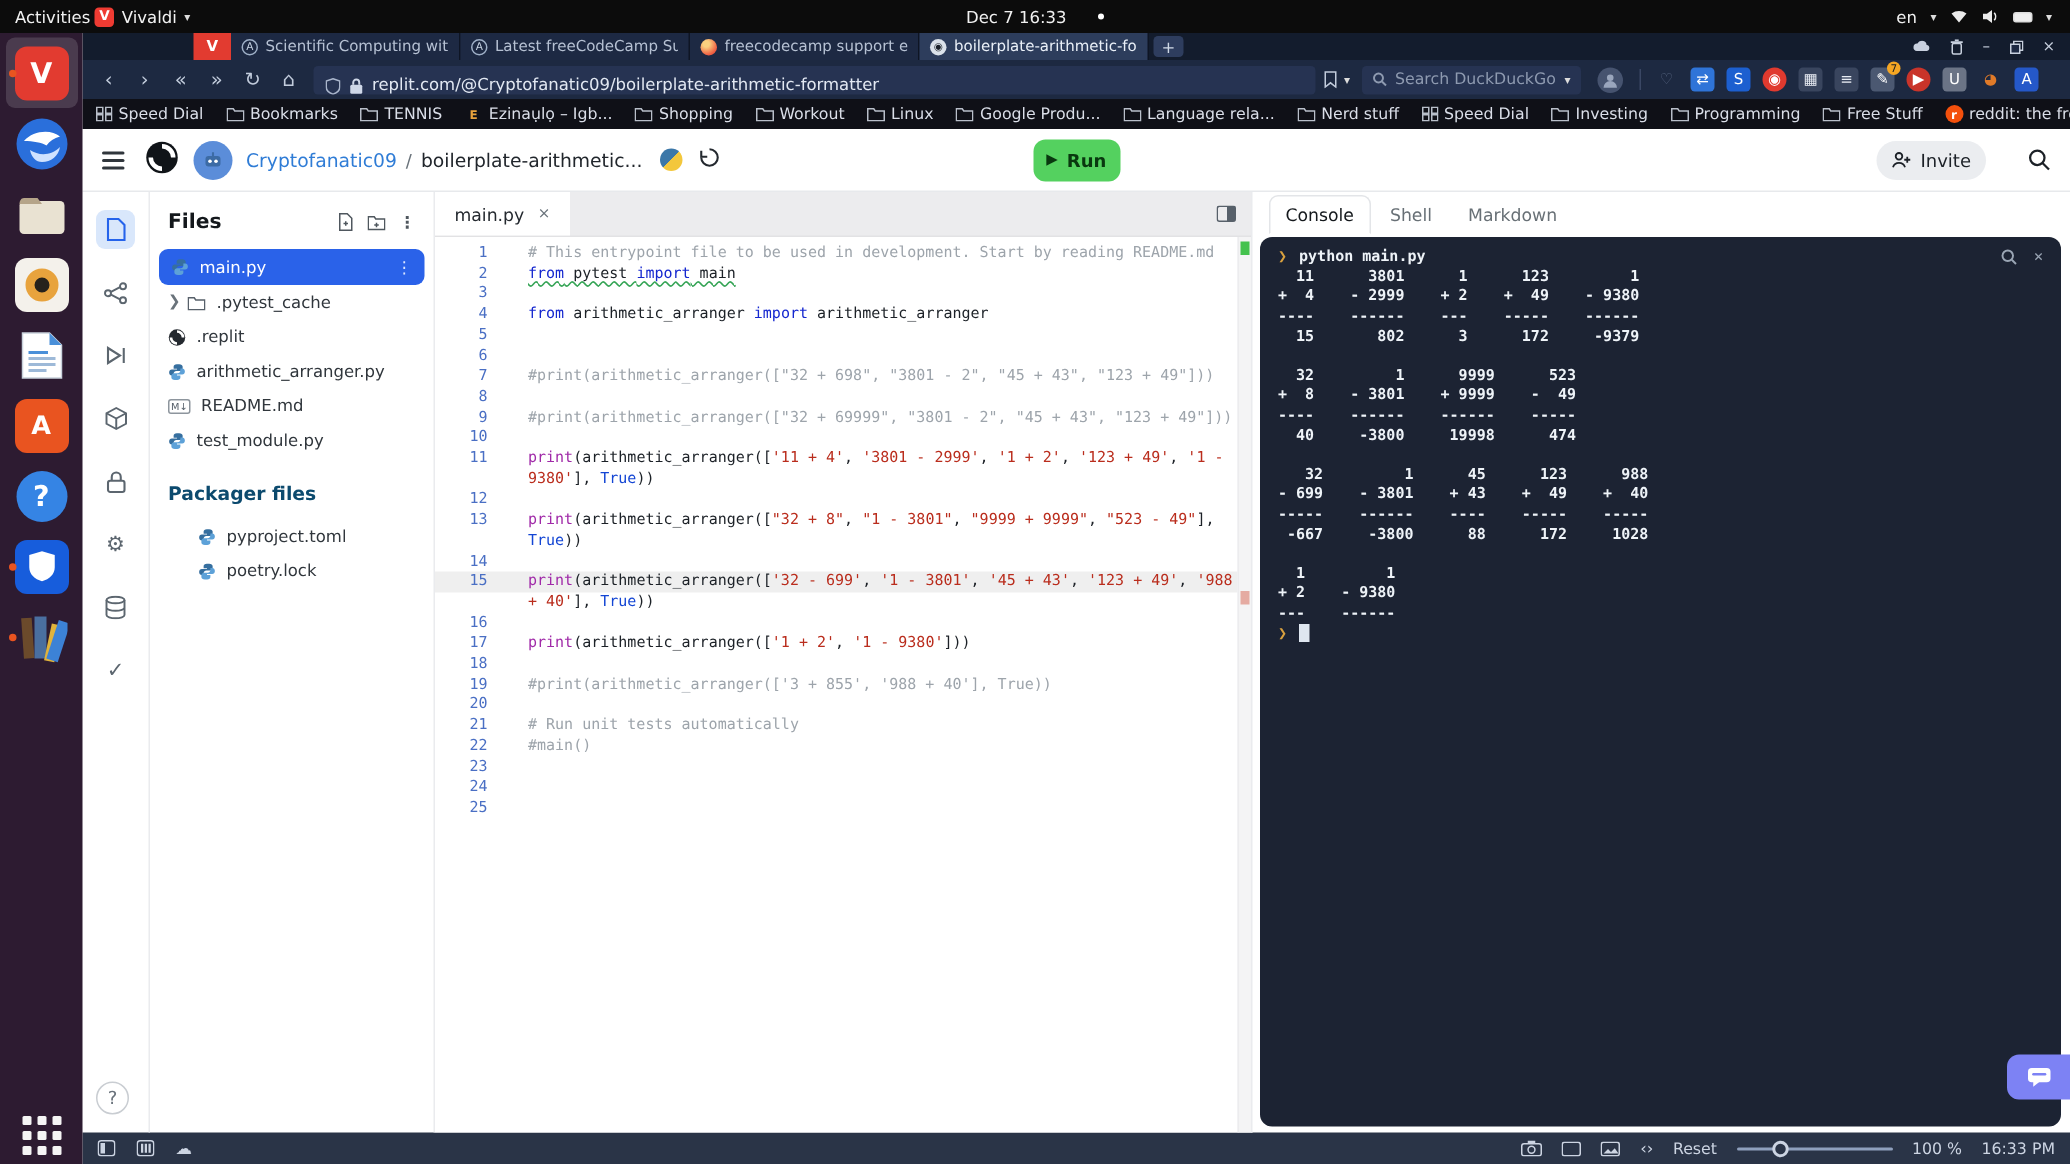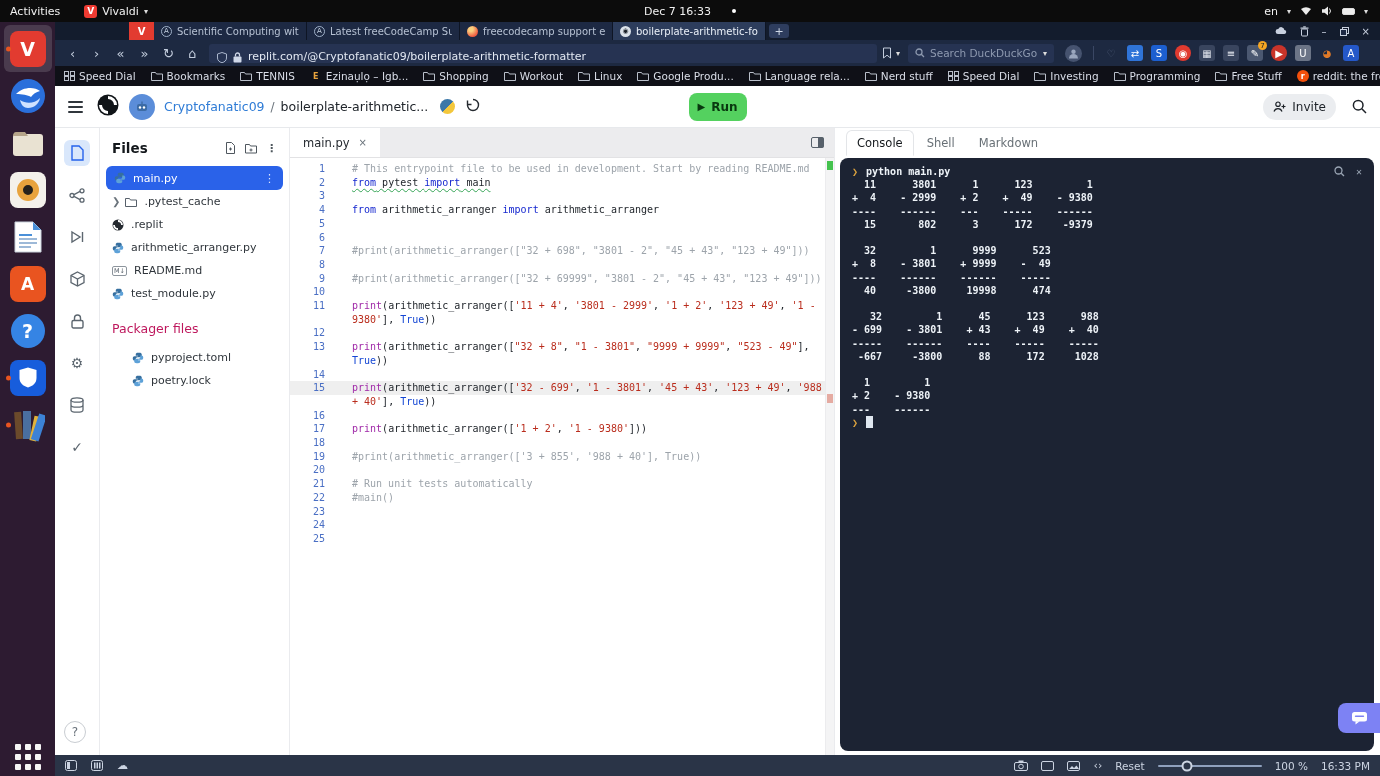--- a/index.html
+++ b/index.html
@@ -1,20 +1,20 @@
 <!DOCTYPE html>
 <html><head>
 <meta charset="utf-8">
 <style>
 *{margin:0;padding:0;box-sizing:border-box}
 html,body{width:1380px;height:776px;overflow:hidden}
 #root{position:relative;width:1380px;height:776px;background:#fff;font-family:"DejaVu Sans",sans-serif;overflow:hidden}
 
 .gnome-bar{position:absolute;top:0;left:0;right:0;height:22px;background:#0c0c0c;color:#f1f1f1;display:flex;align-items:center;font-size:11px;z-index:50}
-.gb-left{display:flex;gap:24px;padding-left:10px}
+.gb-left{display:flex;gap:3px;padding-left:10px}
 .vchip{display:flex;align-items:center;gap:5px}
 .vchip-ic{width:13px;height:13px;background:#ef3b32;border-radius:3px;color:#fff;font-size:9px;font-weight:bold;display:flex;align-items:center;justify-content:center}
 .gb-clock{position:absolute;left:50%;transform:translateX(-50%);display:flex;align-items:center;gap:21px}
 .gb-dot{width:4px;height:4px;border-radius:50%;background:#fff}
 .gb-right{margin-left:auto;display:flex;align-items:center;gap:9px;padding-right:12px}
 .caret{font-size:8px;color:#ddd}
 .batt{width:13px;height:7px;border:1px solid #ddd;border-radius:2px;background:#eee}
 
 .dock{position:absolute;top:22px;left:0;width:55px;bottom:0;background:#2d1b31;display:flex;flex-direction:column;align-items:center;padding-top:3px;z-index:40}
 .dock-item{width:48px;height:47px;display:flex;align-items:center;justify-content:center;position:relative;border-radius:6px}
@@ -53,35 +53,35 @@
 .rheader{height:41px;display:flex;align-items:center;padding:0 13px;position:relative;flex:0 0 41px}
 .hamb i{display:block;width:15px;height:2px;background:#30363c;margin:3px 0;border-radius:1px}
 .rlogo{margin:0 10px 0 14px}
 .ravatar{width:26px;height:26px;border-radius:50%;background:#5b8dd9;display:flex;align-items:center;justify-content:center;margin-right:9px}
 .runame{color:#2f7cd6;font-size:12.5px}
 .rsep{color:#6a737b;margin:0 6px;font-size:12px}
 .rproj{font-size:12.5px;color:#21262c}
 .pybadge{width:15px;height:15px;border-radius:50%;background:linear-gradient(135deg,#3b77a8 50%,#f3c73c 50%);margin:0 10px 0 12px}
 .runbtn{position:absolute;left:50%;transform:translateX(-50%);width:58px;height:28px;background:#54d15f;border-radius:8px;display:flex;align-items:center;justify-content:center;gap:6px;color:#09380f;font-weight:bold;font-size:12px}
 .runbtn .tri{font-size:10px}
-.rright{margin-left:auto;display:flex;align-items:center;gap:16px}
+.rright{margin-left:auto;display:flex;align-items:center;gap:28px}
 .invite{height:26px;padding:0 10px;background:#ebedf0;border-radius:13px;display:flex;align-items:center;gap:6px;font-size:12px;color:#1c2127}
 .workspace{flex:1;display:flex;border-top:1px solid #e7e9ec;min-height:0;position:relative}
 .toolstrip{width:45px;border-right:1px solid #eaebee;display:flex;flex-direction:column;align-items:center;padding-top:12px;gap:16px;color:#5c666f;position:relative;flex:0 0 45px}
 .ts{width:26px;height:26px;border-radius:6px;display:flex;align-items:center;justify-content:center;font-size:14px}
 .ts.active{background:#d9e7fb;color:#2563eb}
 .helpbtn{position:absolute;bottom:12px;left:9px;width:22px;height:22px;border-radius:50%;border:1px solid #c9cdd2;color:#69727b;font-size:12px;display:flex;align-items:center;justify-content:center;background:#fff}
 .filespanel{width:190px;border-right:1px solid #eaebee;padding-top:12px;font-size:11px;flex:0 0 190px}
 .fp-head{display:flex;align-items:center;padding:0 12px 10px;font-weight:bold;font-size:13.5px;color:#14181c}
 .fp-actions{margin-left:auto;display:flex;gap:9px;color:#4f575e;font-size:11px;align-items:center}
 .frow{height:23px;display:flex;align-items:center;gap:7px;padding:0 12px;color:#30363c}
 .frow .chev{color:#6a737b;font-size:10px;margin-right:-2px}
 .frow.selected{background:#2a62e9;color:#fff;border-radius:6px;margin:0 6px;padding:0 8px;height:24px}
 .frow.selected .kebab{margin-left:auto;color:#dce6ff}
-.pk-title{font-weight:normal;font-size:12.5px;color:#be185d;padding:16px 12px 10px}
+.pk-title{font-weight:bold;font-size:12.5px;color:#0c4a6e;padding:16px 12px 10px}
 .packrow{padding-left:32px}
 .md-ic{font-size:6.5px;border:1px solid #8d959d;border-radius:2px;color:#57606a;padding:0 1px;line-height:8px}
 
 .editor{width:545px;display:flex;flex-direction:column;border-right:1px solid #eaebee;position:relative;flex:0 0 545px;background:#fff}
 .etabs{height:30px;background:#ececee;display:flex;align-items:stretch;flex:0 0 30px;border-bottom:1px solid #e2e2e4}
 .etab{background:#fff;display:flex;align-items:center;gap:9px;padding:0 13px;font-size:11.5px;color:#24292f}
 .etab .x{color:#6a737b;font-size:10px}
 .esplit{margin-left:auto;align-self:center;margin-right:10px;color:#57606a}
 .codearea{flex:1;padding-top:4px;font-family:"DejaVu Sans Mono",monospace;font-size:10px;line-height:13.7px;overflow:hidden;position:relative}
 .cl{display:flex;position:relative}

